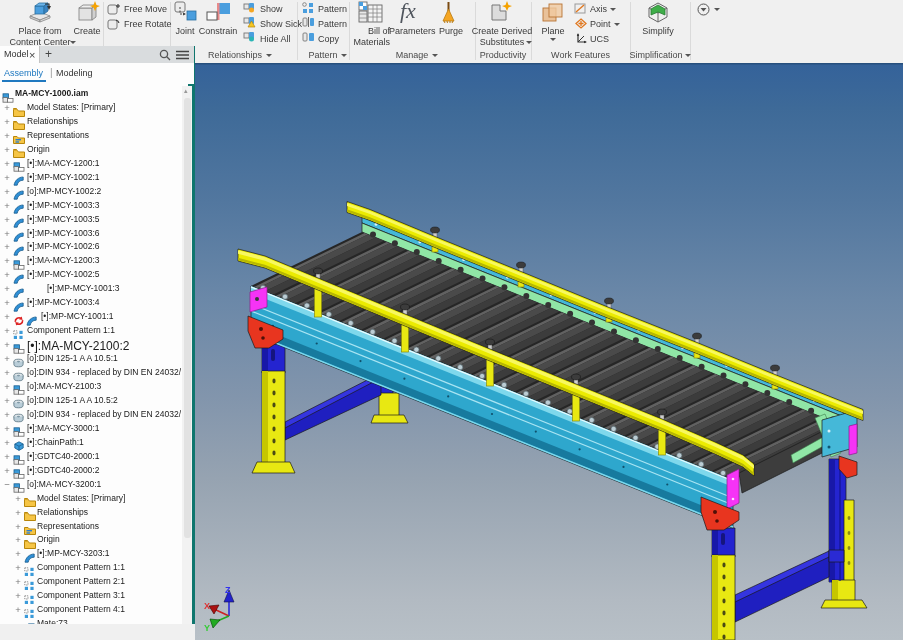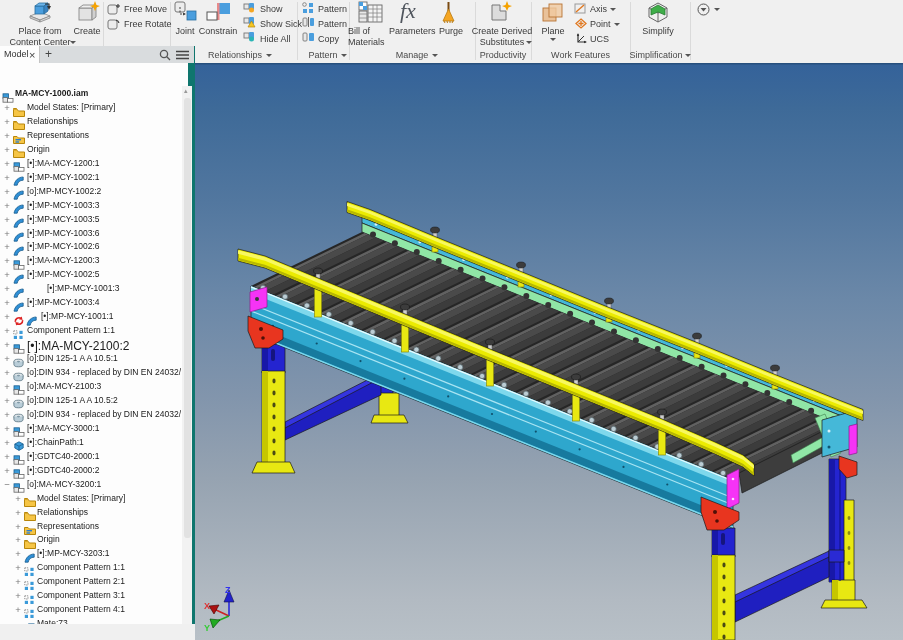--- a/index.html
+++ b/index.html
@@ -108,21 +108,21 @@
     <span class="car" style="left:341px;top:54px;"></span>
 <svg style="position:absolute;left:357px;top:1px;" width="26" height="23">
 <rect x="11" y="4" width="14" height="17" fill="#f5f5f5" stroke="#666" stroke-width="0.9"></rect>
 <path d="M11 8 L25 8 M11 12 L25 12 M11 16 L25 16 M16 4 L16 21 M20 4 L20 21" stroke="#888" stroke-width="0.8"></path>
 <rect x="2" y="1" width="8" height="8" fill="#fff" stroke="#666" stroke-width="0.9"></rect>
 <rect x="2" y="1" width="4" height="4" fill="#4a9ede"></rect>
       <rect x="6" y="5" width="4" height="4" fill="#4a9ede"></rect>
 <rect x="2" y="10" width="8" height="11" fill="#e8e8e8" stroke="#666" stroke-width="0.9"></rect>
 <path d="M2 13 L10 13 M2 17 L10 17" stroke="#888" stroke-width="0.8"></path>
 </svg>
-<div class="rt" style="left:348px;top:26px;width:42px;text-align:left;">Bill of<br>Materials</div>
+<div class="rt" style="left:348px;top:26px;width:42px;text-align:right;">Bill of<br>Materials</div>
 <div style="position:absolute;left:400px;top:-2px;width:30px;font:italic 22px 'Liberation Serif',serif;color:#50565e;">fx</div>
 <div class="rt" style="left:389px;top:26px;width:46px;text-align:center;">Parameters</div>
 <svg style="position:absolute;left:440px;top:1px;" width="17" height="23">
 <line x1="8.5" y1="1" x2="8.5" y2="10" stroke="#7a4a12" stroke-width="2"></line>
 <polygon points="8.5,8 14,20 3,20" fill="#f5a623" stroke="#b87a10" stroke-width="0.8"></polygon>
 <path d="M4 20 L5 22 M7 20 L7.5 22 M10 20 L10 22 M13 20 L12 22" stroke="#b87a10" stroke-width="1"></path>
 </svg>
 <div class="rt" style="left:436px;top:26px;width:30px;text-align:center;">Purge</div>
 <div class="glbl" style="left:362px;top:50px;width:100px;">Manage</div>
     <span class="car" style="left:432px;top:54px;"></span>
@@ -451,20 +451,26 @@
     <span style="position:absolute;left:29px;top:3px;font-size:11px;color:#444;">×</span>
     <span style="position:absolute;left:45px;top:1px;font-size:12px;color:#444;">+</span>
     <svg style="position:absolute;left:159px;top:3px;" width="12" height="12">
         <circle cx="5" cy="5" r="3.6" fill="none" stroke="#555" stroke-width="1.3"></circle>
         <line x1="7.8" y1="7.8" x2="11" y2="11" stroke="#555" stroke-width="1.3"></line>
       </svg>
     <svg style="position:absolute;left:176px;top:4px;" width="13" height="10">
         <path d="M0 1.5 H13 M0 5 H13 M0 8.5 H13" stroke="#444" stroke-width="1.6"></path>
       </svg>
   </div>
+  <div style="position:absolute;left:0;top:17px;width:194px;height:21px;background:#fdfdfd;">
+    <span style="position:absolute;left:4px;top:5px;font-size:9px;color:#2079c0;">Assembly</span>
+    <div style="position:absolute;left:2px;top:17px;width:44px;height:2px;background:#2079c0;"></div>
+    <span style="position:absolute;left:50px;top:4px;font-size:10px;color:#999;">|</span>
+    <span style="position:absolute;left:56px;top:5px;font-size:9px;color:#333;">Modeling</span>
+  </div>
   <div style="position:absolute;left:0;top:0;width:181px;height:578px;overflow:hidden;pointer-events:none;">
     <div style="position:absolute;left:0;top:-62px;width:181px;height:640px;">
 <span style="position:absolute;left:2px;top:104.5px;"><svg width="12" height="10">
             <rect x="1" y="0.8" width="5.5" height="4.5" fill="#3a9ad9" stroke="#1b5e8e" stroke-width="0.8"></rect>
             <rect x="1" y="4.6" width="4.5" height="4.6" fill="#e8e8e8" stroke="#666" stroke-width="0.8"></rect>
             <rect x="5.5" y="5.5" width="5.5" height="3.7" fill="#fff" stroke="#666" stroke-width="0.8"></rect>
           </svg></span>
         <span style="position:absolute;left:15px;top:104.0px;font-size:8.5px;font-weight:bold;white-space:nowrap;color:#1a1a1a;">MA-MCY-1000.iam</span>
 <span style="position:absolute;left:3px;top:118.0px;width:8px;text-align:center;font-size:9.5px;color:#777;">+</span>
         <span style="position:absolute;left:13px;top:118.5px;"><svg width="12" height="10">

